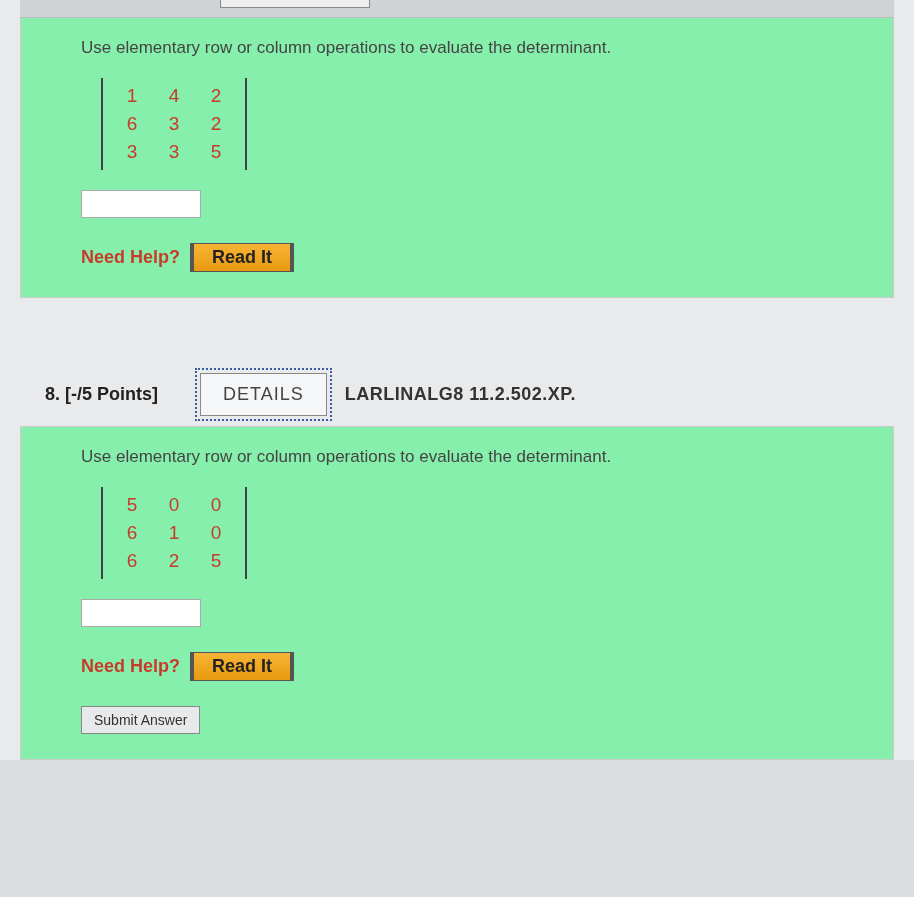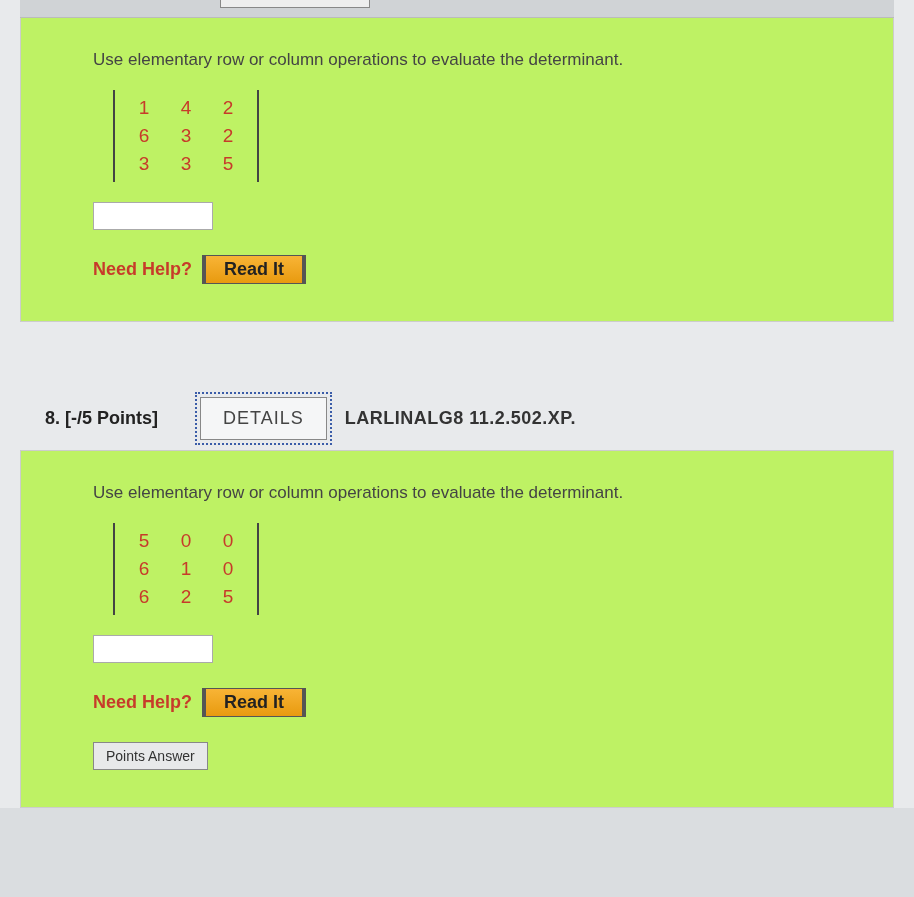--- a/index.html
+++ b/index.html
@@ -13,24 +13,24 @@
       width: 914px;
       height: 897px;
       overflow: hidden;
     }
     .page-container {
       background: #e8eaec;
       margin: 0;
       padding: 0;
     }
     .question-panel {
-      background: #bef264;
+      background: #86efac;
       border: 1px solid #ccc;
       margin: 0 20px 60px 20px;
-      padding: 12px;
+      padding: 0;
     }
     .question-content {
       padding: 20px 30px 25px 60px;
     }
     .prompt {
       font-size: 17px;
       color: #444;
       margin-bottom: 15px;
     }
     .matrix-wrapper {
@@ -215,17 +215,17 @@
         </div>
       </div>
 
       <input type="text" class="answer-input" style="">
 
       <div class="help-row">
         <span class="need-help">Need Help?</span>
         <button class="read-it-btn">Read It</button>
       </div>
 
-      <button class="submit-btn">Points Answer</button>
+      <button class="submit-btn">Submit Answer</button>
     </div>
   </div>
 
 </div>
 
 </body></html>

